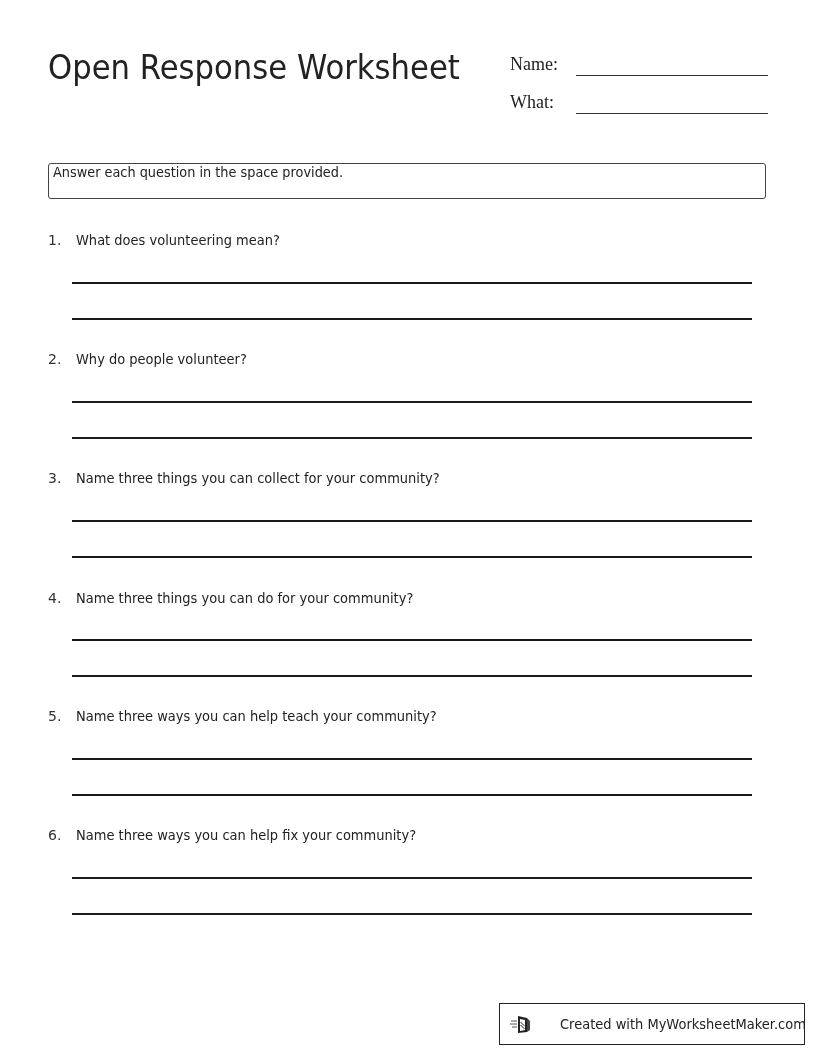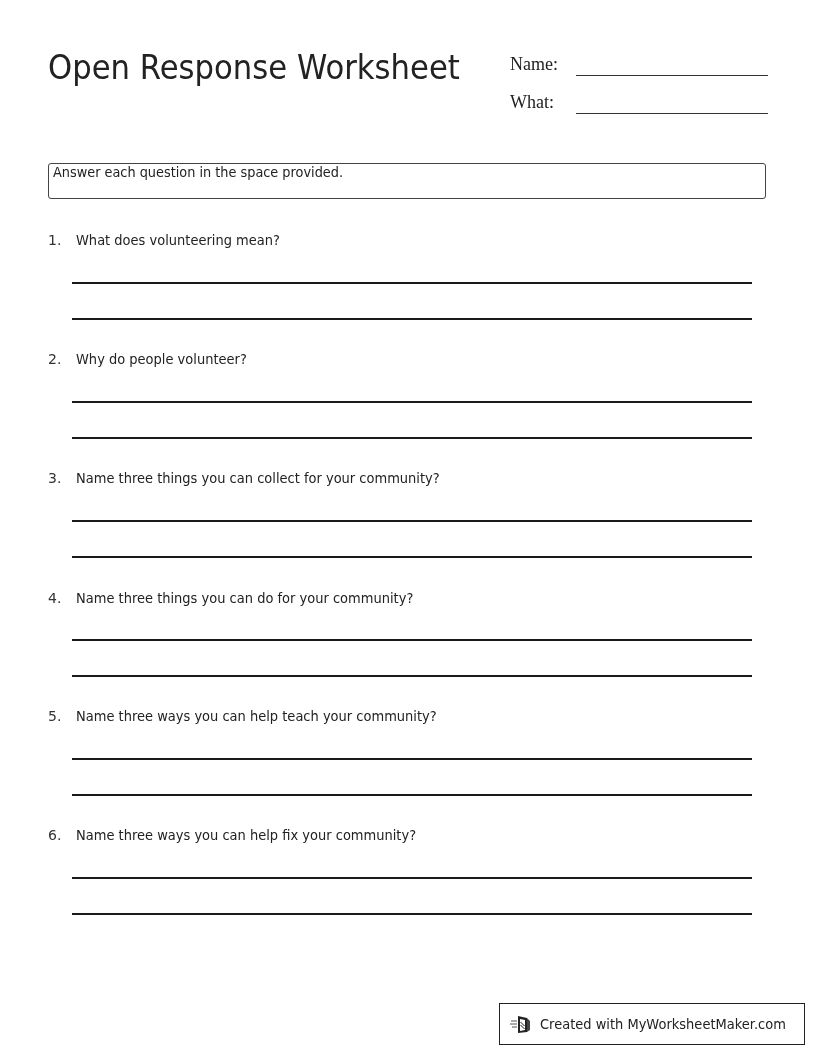--- a/index.html
+++ b/index.html
@@ -103,20 +103,21 @@
       top: 1003px;
       width: 306px;
       height: 42px;
       border: 1.5px solid #222222;
       box-sizing: border-box;
       display: flex;
       align-items: center;
       padding-left: 10px;
       font-size: 14px;
       color: #222222;
+      gap: 20px;
     }
     .footer-badge .logo {
       width: 22px;
       height: 22px;
       margin-right: 8px;
       display: inline-block;
     }
     .footer-text {
       transform: scaleX(0.93);
       transform-origin: left center;

